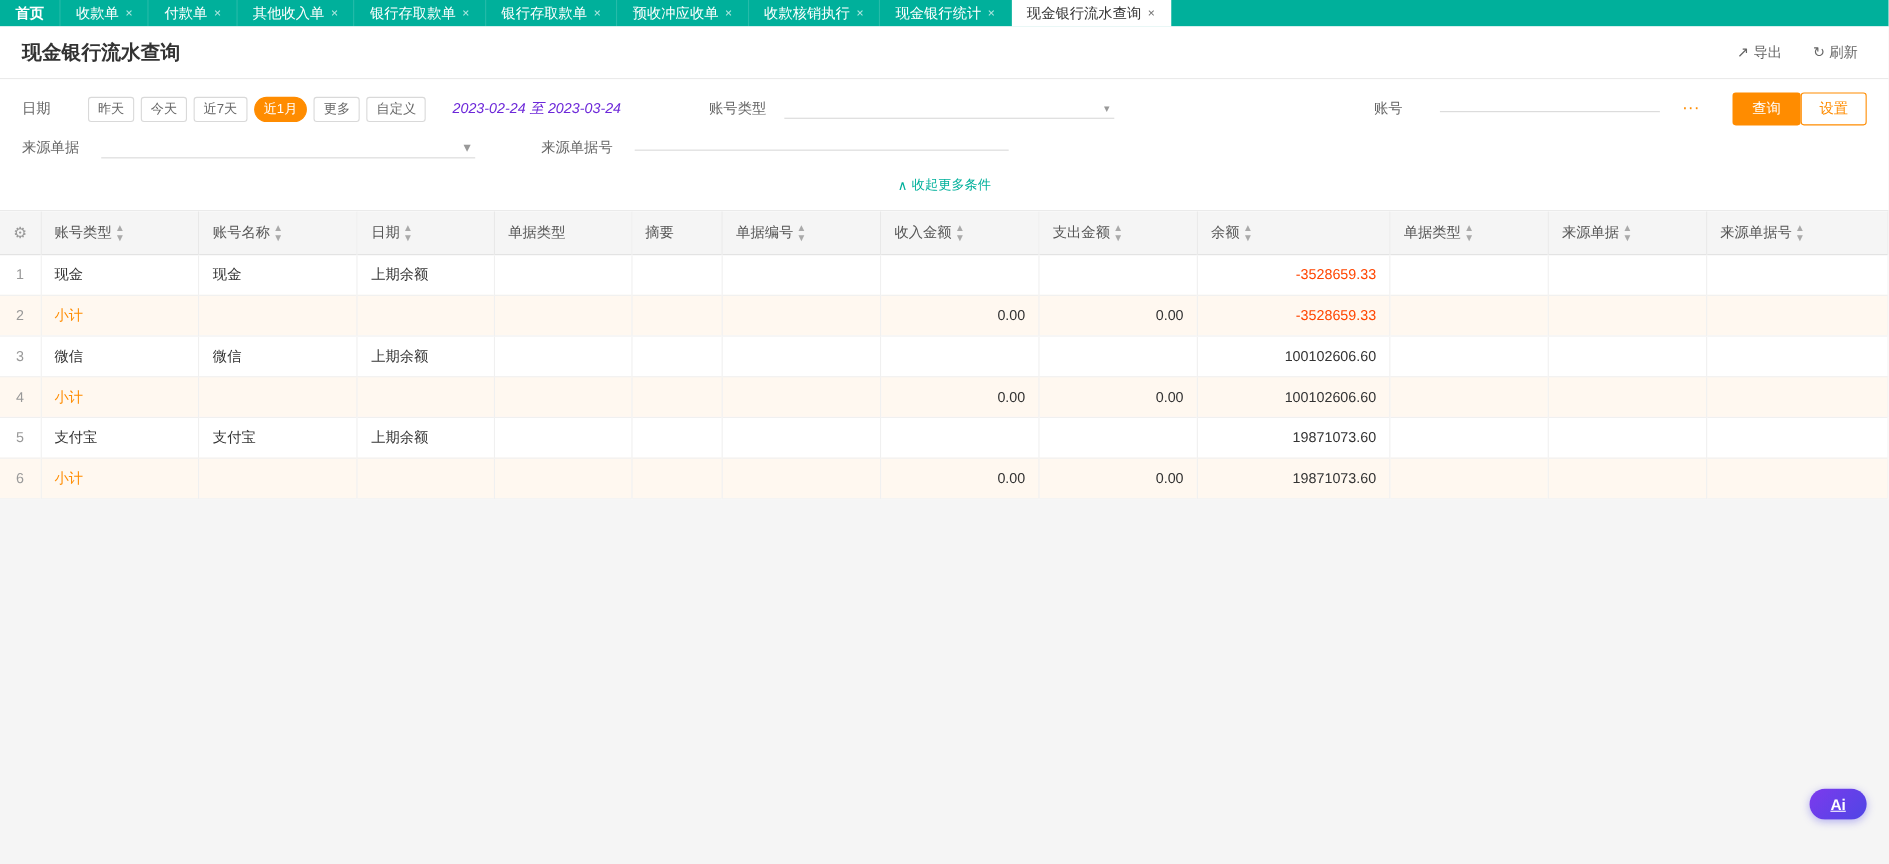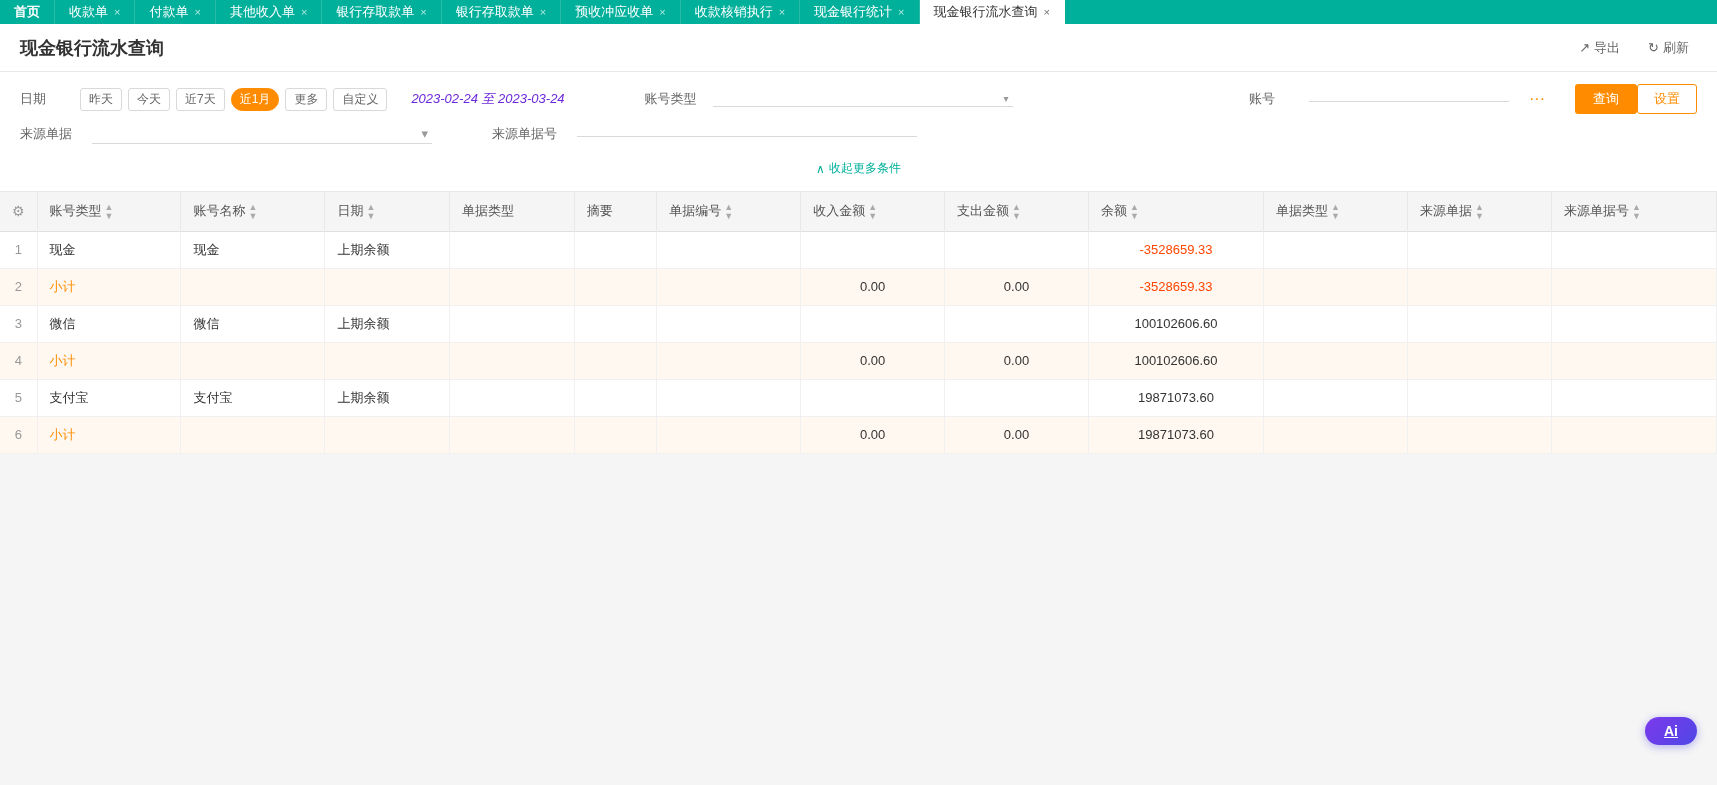--- a/index.html
+++ b/index.html
@@ -211,21 +211,21 @@
     }
     tbody tr.subtotal {
       background: #fff8f0;
     }
     tbody td {
       padding: 9px 12px;
       color: #333;
       white-space: nowrap;
       border-right: 1px solid #f0f0f0;
     }
-    tbody td.num { text-align: center; }
+    tbody td.num { text-align: right; }
     .settings-icon-cell {
       width: 36px;
       text-align: center;
     }
     .gear-icon {
       font-size: 14px;
       color: #999;
       cursor: pointer;
     }
 

